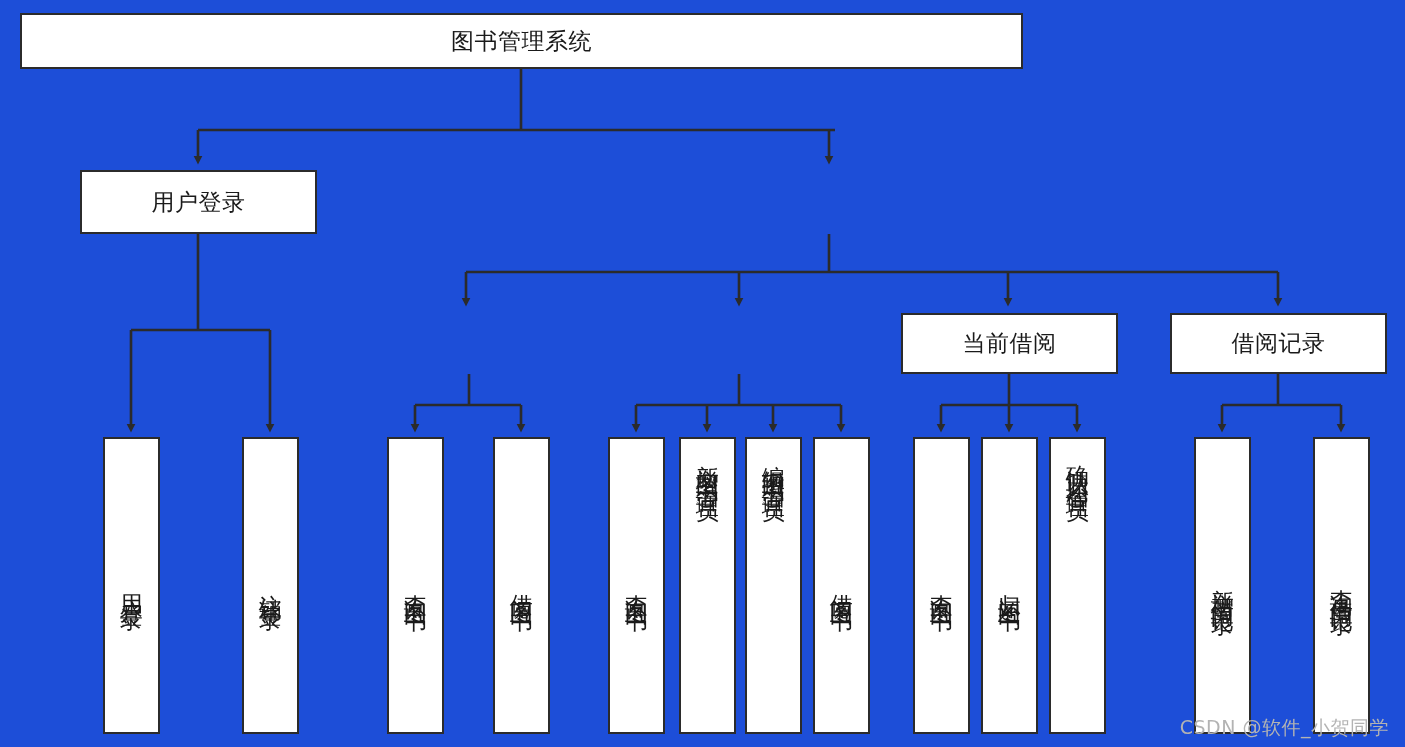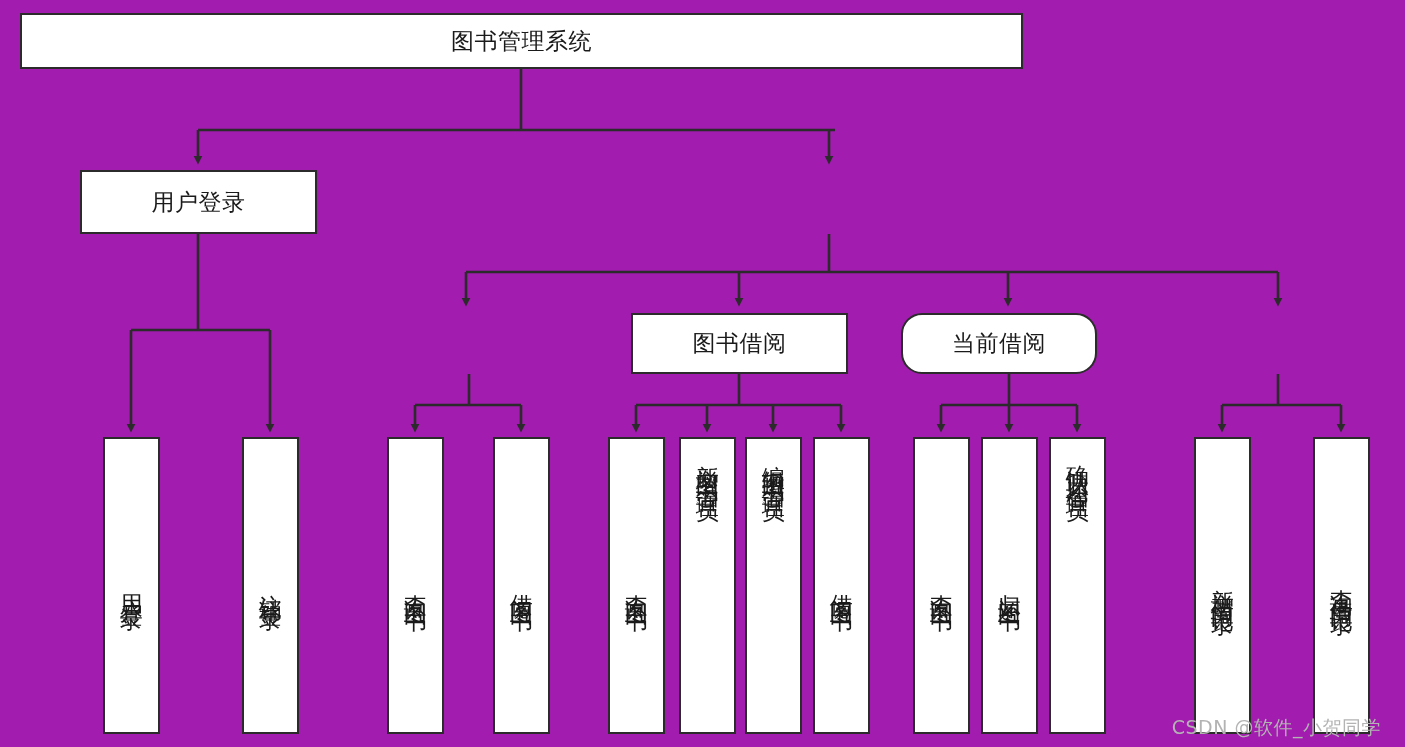--- a/index.html
+++ b/index.html
@@ -8,21 +8,21 @@
     padding: 0;
     background: #ffffff;
   }
   body {
     font-family: "DejaVu Sans", "Liberation Sans", sans-serif;
   }
   #diagram-root {
     position: relative;
     width: 1405px;
     height: 747px;
-    background: #a21caf;
+    background: #1d4ed8;
     overflow: hidden;
   }
   #edge-layer {
     position: absolute;
     left: 0;
     top: 0;
     width: 1405px;
     height: 747px;
     pointer-events: none;
   }
@@ -61,21 +61,21 @@
   }
   .node.vert .node-label {
     writing-mode: vertical-rl;
     text-orientation: upright;
     font-size: 23px;
     letter-spacing: 5px;
     white-space: nowrap;
   }
   #watermark {
     position: absolute;
-    right: 24px;
+    right: 16px;
     bottom: 6px;
     font-size: 19px;
     color: #b3b3b3;
     white-space: nowrap;
     letter-spacing: 0.5px;
   }
 </style>
 </head>
 <body>
 
@@ -134,28 +134,28 @@
   <div class="node horiz root" style="left:20px; top:13px; width:1003px; height:56px;">
     <span class="node-label">图书管理系统</span>
   </div>
 
   <div class="node horiz" style="left:80px; top:170px; width:237px; height:64px;">
     <span class="node-label">用户登录</span>
   </div>
 
 
 
-  <div class="node horiz" style="left:631px; top:313px; width:217px; height:61px;">
-    <span class="node-label">图书借阅</span>
-  </div>
-
-  <div class="node horiz" style="left:901px; top:313px; width:196px; height:61px;border-radius:21px;">
+
+  <div class="node horiz" style="left:901px; top:313px; width:217px; height:61px;">
     <span class="node-label">当前借阅</span>
   </div>
 
+  <div class="node horiz" style="left:1170px; top:313px; width:217px; height:61px;">
+    <span class="node-label">借阅记录</span>
+  </div>
 
   <div class="node vert centered" style="left:103px; top:437px; width:57px; height:297px;">
     <span class="node-label">用户登录</span>
   </div>
 
   <div class="node vert centered" style="left:242px; top:437px; width:57px; height:297px;">
     <span class="node-label">注销登录</span>
   </div>
 
   <div class="node vert centered" style="left:387px; top:437px; width:57px; height:297px;">

